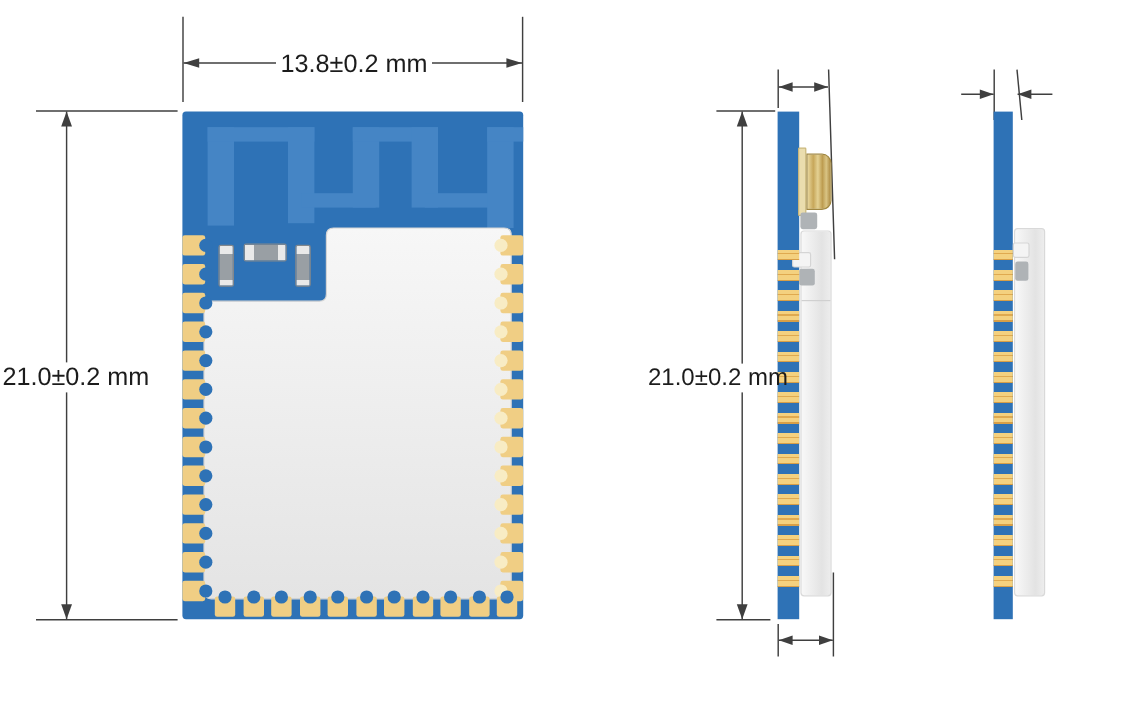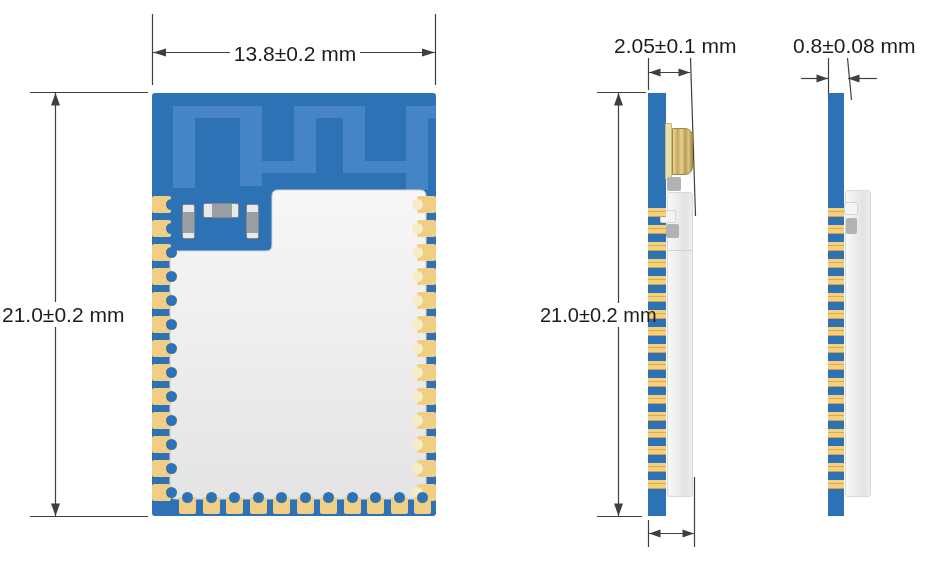--- a/index.html
+++ b/index.html
@@ -187,16 +187,14 @@
   <div class="abs gray-bit" style="left:667px;top:177px;width:14px;height:14px;"></div>
 
   <div class="abs pcb-bar" style="left:828px;top:93px;width:16px;height:423px;"></div>
   <div class="abs shield-side" style="left:845px;top:190px;width:26px;height:307px;"></div>
   <div class="abs shield-tab" style="left:844px;top:202px;width:14px;height:13px;"></div>
   <div class="abs gray-bit" style="left:846px;top:218px;width:11px;height:16px;"></div>
   <div class="abs pin-stripes" style="left:828px;top:208px;width:16px;height:285px;"></div>
 
   <div class="dim-label" style="left:230px;top:41px;width:130px;">13.8±0.2 mm</div>
   <div class="dim-label" style="left:0px;top:302px;width:124px;">21.0±0.2 mm</div>
-  <div class="dim-label" style="left:612px;top:33px;width:120px;">2.05±0.1 mm</div>
   <div class="dim-label small" style="left:538px;top:303px;width:108px;">21.0±0.2 mm</div>
-  <div class="dim-label" style="left:791px;top:33px;width:124px;">0.8±0.08 mm</div>
 </div>
 
 </body></html>

